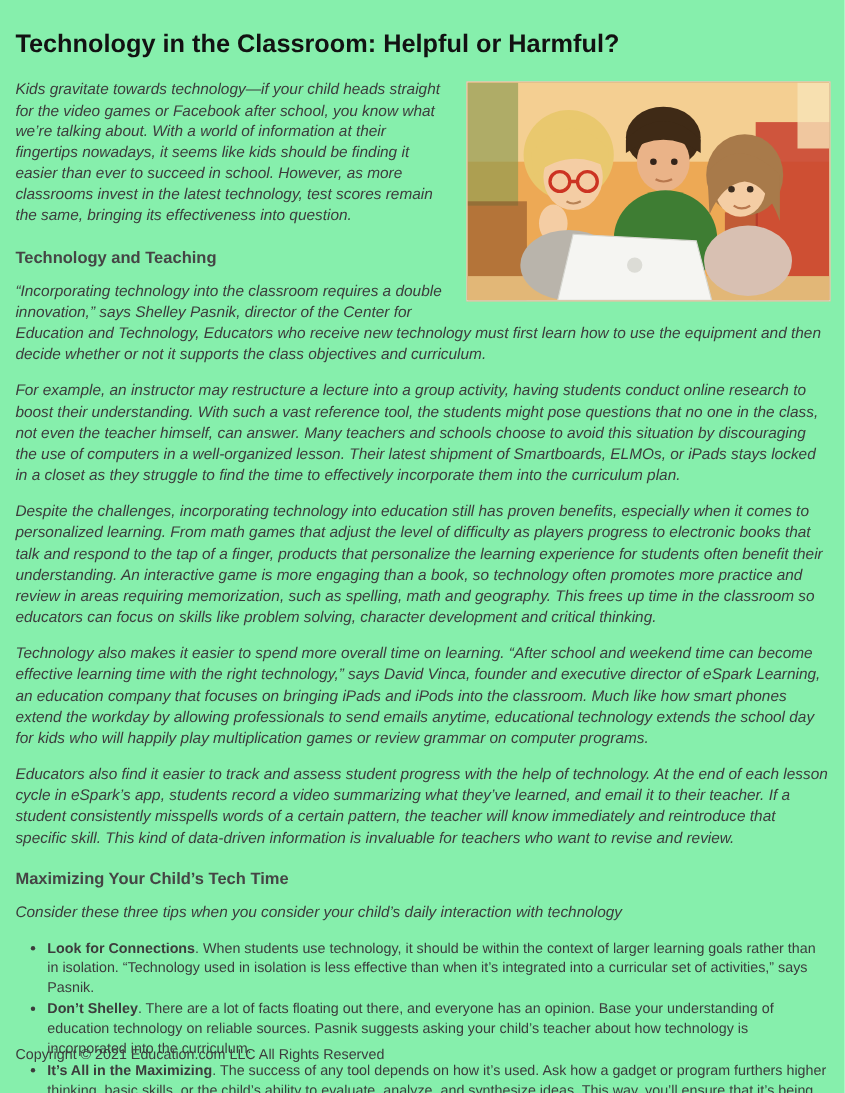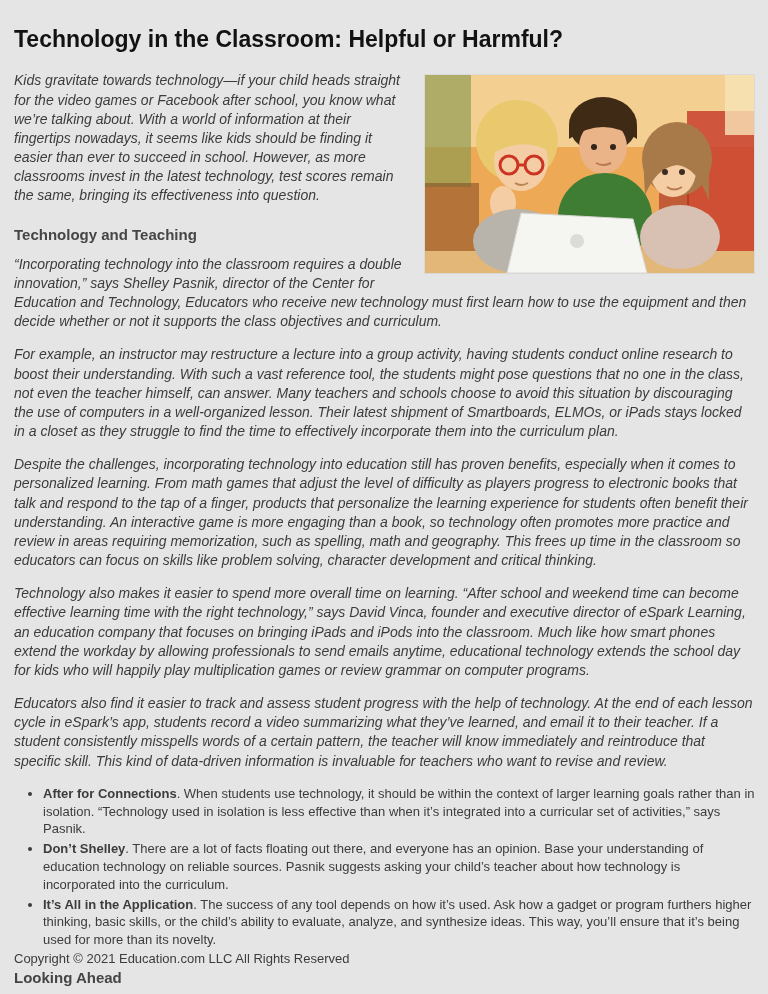--- a/index.html
+++ b/index.html
@@ -4,21 +4,21 @@
 <style>
   * { box-sizing: border-box; }
   html, body { margin: 0; padding: 0; background: #ffffff; }
   body { font-family: "Liberation Sans", sans-serif; }
 
   .page {
     position: relative;
     width: 768px;
     height: 994px;
     margin: 0 auto;
-    background: #e5e5e5;
+    background: #86efac;
     padding: 24px 13px 0 14px;
     color: #3c3c3c;
     overflow: hidden;
   }
 
   h1.page-title {
     font-size: 23px;
     line-height: 1.15;
     font-weight: bold;
     color: #121212;
@@ -128,26 +128,28 @@
     <p class="body-text">Kids gravitate towards technology—if your child heads straight for the video games or Facebook after school, you know what we’re talking about. With a world of information at their fingertips nowadays, it seems like kids should be finding it easier than ever to succeed in school. However, as more classrooms invest in the latest technology, test scores remain the same, bringing its effectiveness into question.</p>
 
     <h2 class="section-heading">Technology and Teaching</h2>
 
     <p class="body-text">“Incorporating technology into the classroom requires a double innovation,” says Shelley Pasnik, director of the Center for Education and Technology, Educators who receive new technology must first learn how to use the equipment and then decide whether or not it supports the class objectives and curriculum.</p>
     <p class="body-text">For example, an instructor may restructure a lecture into a group activity, having students conduct online research to boost their understanding. With such a vast reference tool, the students might pose questions that no one in the class, not even the teacher himself, can answer. Many teachers and schools choose to avoid this situation by discouraging the use of computers in a well-organized lesson. Their latest shipment of Smartboards, ELMOs, or iPads stays locked in a closet as they struggle to find the time to effectively incorporate them into the curriculum plan.</p>
     <p class="body-text">Despite the challenges, incorporating technology into education still has proven benefits, especially when it comes to personalized learning. From math games that adjust the level of difficulty as players progress to electronic books that talk and respond to the tap of a finger, products that personalize the learning experience for students often benefit their understanding. An interactive game is more engaging than a book, so technology often promotes more practice and review in areas requiring memorization, such as spelling, math and geography. This frees up time in the classroom so educators can focus on skills like problem solving, character development and critical thinking.</p>
     <p class="body-text">Technology also makes it easier to spend more overall time on learning. “After school and weekend time can become effective learning time with the right technology,” says David Vinca, founder and executive director of eSpark Learning, an education company that focuses on bringing iPads and iPods into the classroom. Much like how smart phones extend the workday by allowing professionals to send emails anytime, educational technology extends the school day for kids who will happily play multiplication games or review grammar on computer programs.</p>
     <p class="body-text">Educators also find it easier to track and assess student progress with the help of technology. At the end of each lesson cycle in eSpark’s app, students record a video summarizing what they’ve learned, and email it to their teacher. If a student consistently misspells words of a certain pattern, the teacher will know immediately and reintroduce that specific skill. This kind of data-driven information is invaluable for teachers who want to revise and review.</p>
 
+    <h2 class="section-heading">Maximizing Your Child’s Tech Time</h2>
 
+    <p class="body-text">Consider these three tips when you consider your child’s daily interaction with technology</p>
 
     <ul class="tips-list">
-      <li><strong>After for Connections</strong><span>. When students use technology, it should be within the context of larger learning goals rather than in isolation. “Technology used in isolation is less effective than when it’s integrated into a curricular set of activities,” says Pasnik.</span></li>
+      <li><strong>Look for Connections</strong><span>. When students use technology, it should be within the context of larger learning goals rather than in isolation. “Technology used in isolation is less effective than when it’s integrated into a curricular set of activities,” says Pasnik.</span></li>
       <li><strong>Don’t Shelley</strong><span>. There are a lot of facts floating out there, and everyone has an opinion. Base your understanding of education technology on reliable sources. Pasnik suggests asking your child’s teacher about how technology is incorporated into the curriculum.</span></li>
-      <li><strong>It’s All in the Application</strong><span>. The success of any tool depends on how it’s used. Ask how a gadget or program furthers higher thinking, basic skills, or the child’s ability to evaluate, analyze, and synthesize ideas. This way, you’ll ensure that it’s being used for more than its novelty.</span></li>
+      <li><strong>It’s All in the Maximizing</strong><span>. The success of any tool depends on how it’s used. Ask how a gadget or program furthers higher thinking, basic skills, or the child’s ability to evaluate, analyze, and synthesize ideas. This way, you’ll ensure that it’s being used for more than its novelty.</span></li>
     </ul>
 
     <h2 class="section-heading">Looking Ahead</h2>
 
   </article>
 
   <div class="page-footer">Copyright © 2021 Education.com LLC All Rights Reserved</div>
 
 </div>
 

